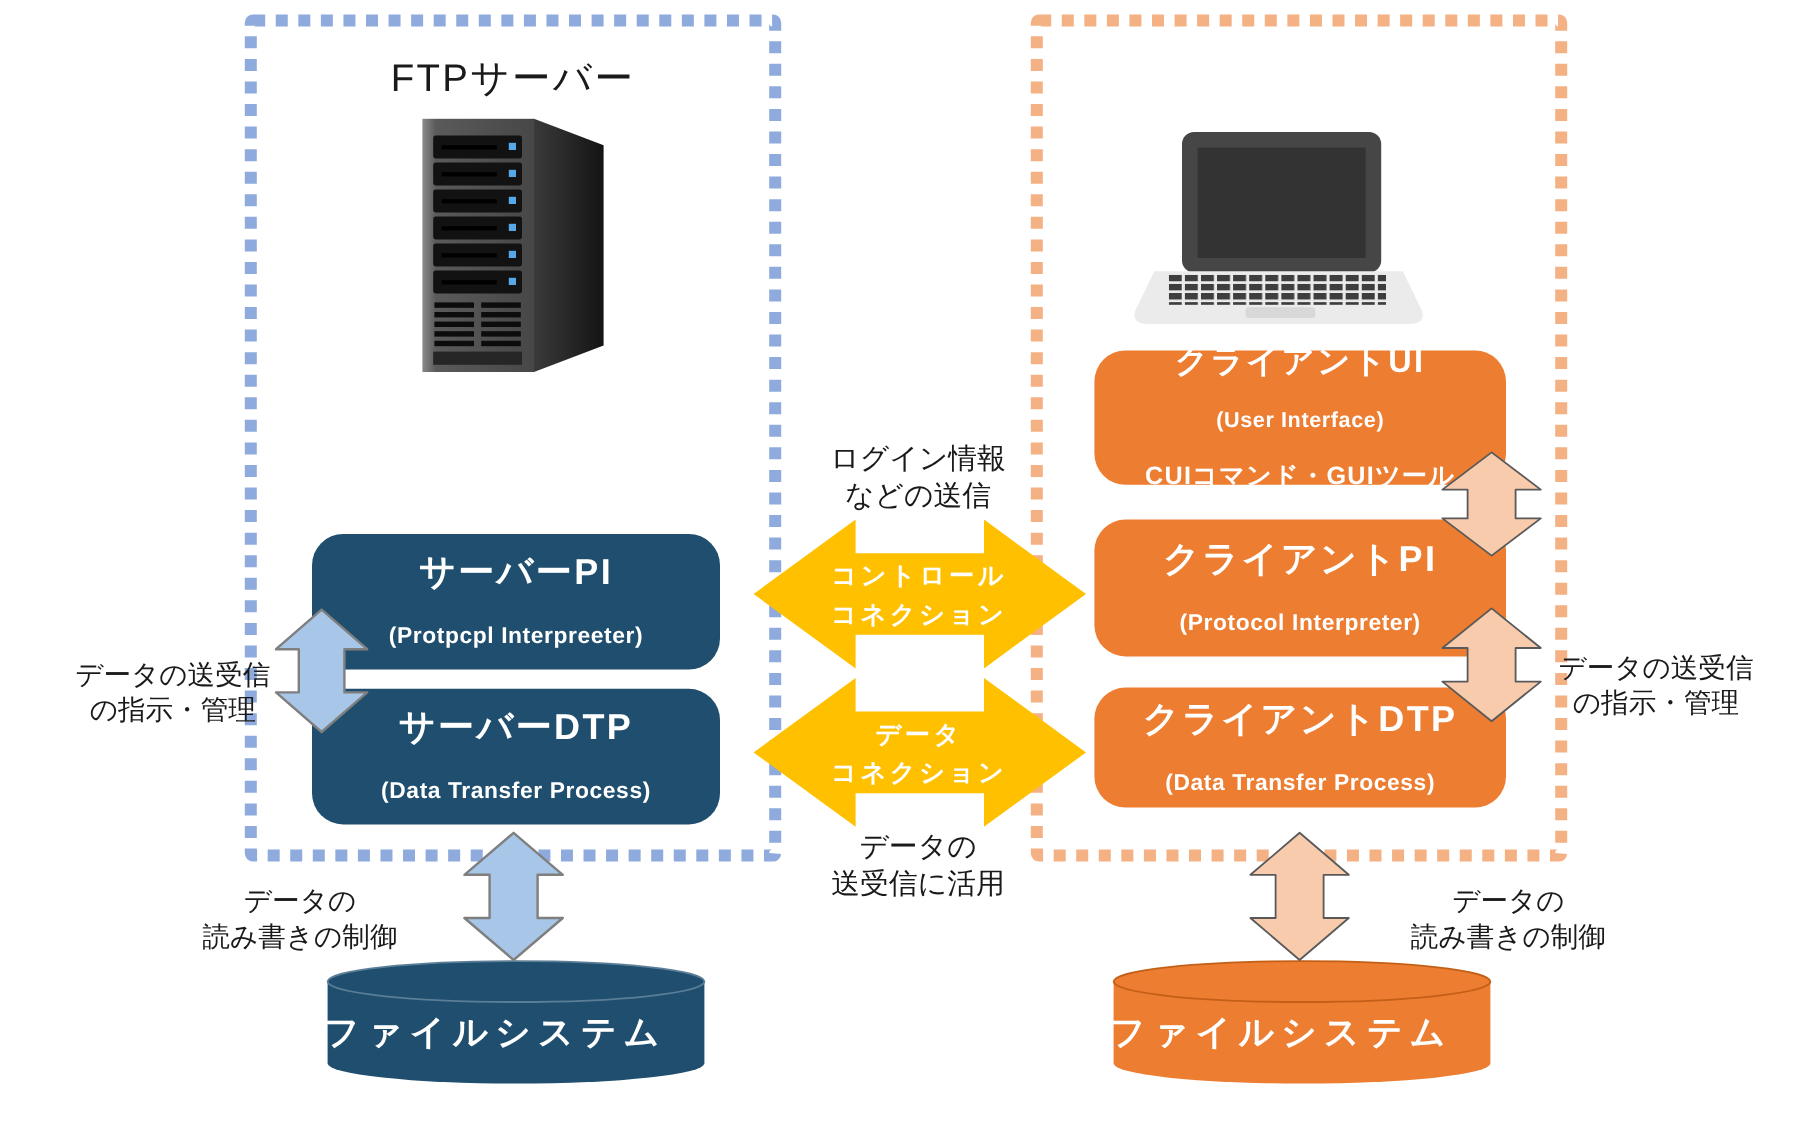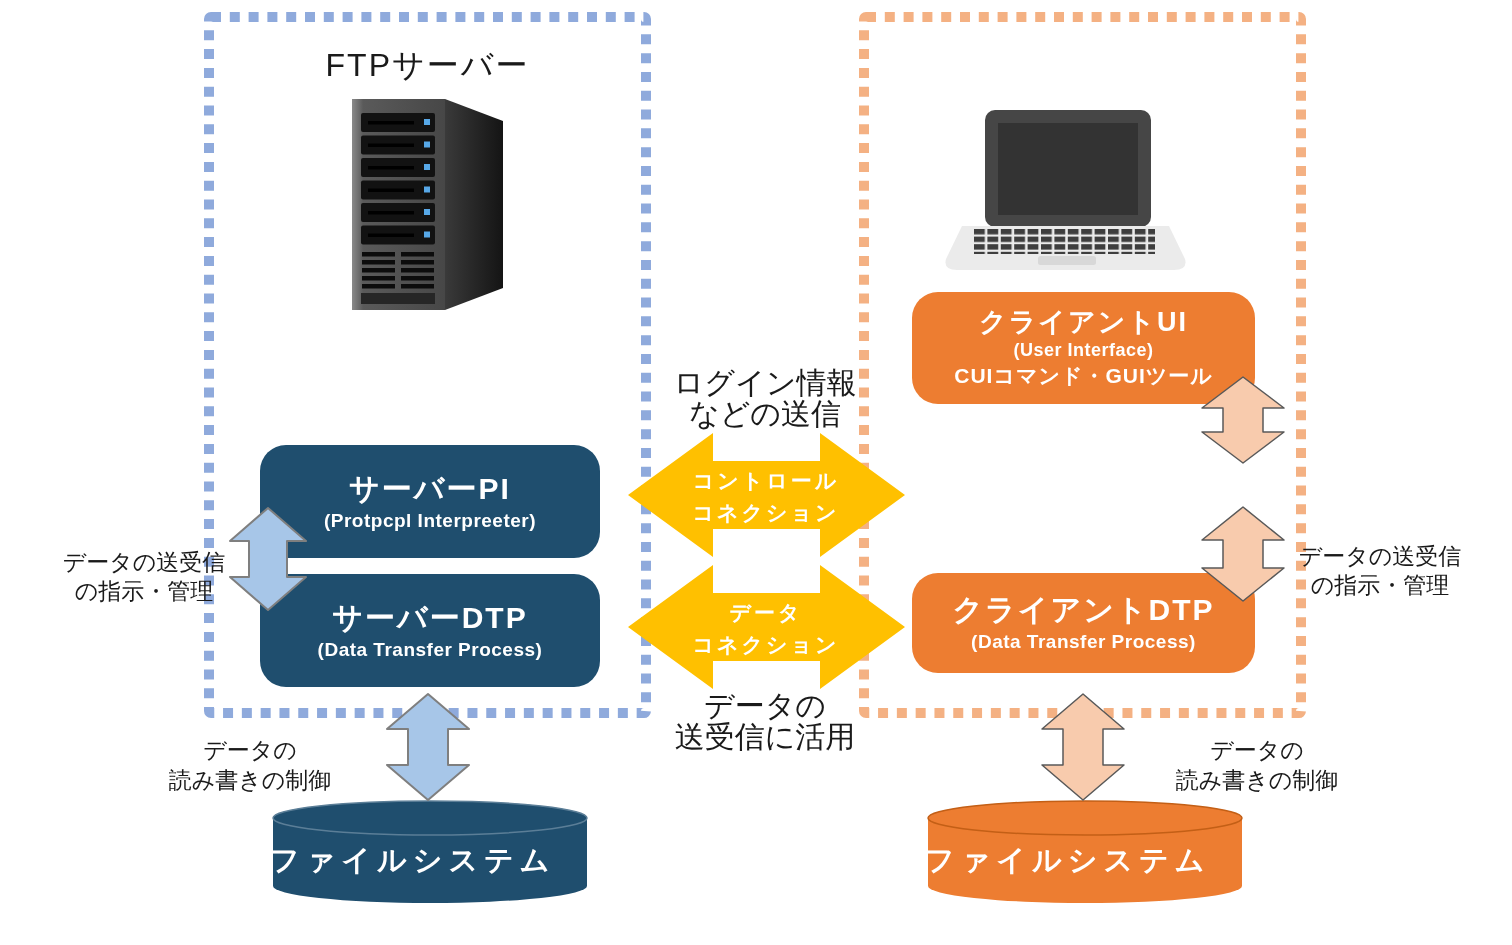--- a/index.html
+++ b/index.html
@@ -15,28 +15,28 @@
   .dash-client{fill:none;stroke:var(--client-border);stroke-width:10;stroke-dasharray:10 8.8;}
   .arrow-yellow{fill:var(--connection-arrow);stroke:none;}
   .arrow-blue{fill:var(--server-arrow-fill);stroke:var(--server-arrow-outline);stroke-width:2;stroke-linejoin:round;}
   .arrow-peach{fill:var(--client-arrow-fill);stroke:var(--client-arrow-outline);stroke-width:1.5;stroke-linejoin:round;}
   .cyl-server{fill:var(--server-box);}
   .cyl-server-top{fill:var(--server-box);stroke:#5B7E97;stroke-width:1.5;}
   .cyl-client{fill:var(--client-box);}
   .cyl-client-top{fill:var(--client-box);stroke:#C35F16;stroke-width:1.5;}
   .abs{position:absolute;}
   .panel-title{width:437px;text-align:center;font-size:32px;font-weight:500;letter-spacing:2px;}
-  .box{border-radius:26px;color:var(--box-text);display:flex;flex-direction:column;align-items:center;justify-content:center;text-align:center;}
+  .box{border-radius:26px;color:var(--box-text);display:flex;flex-direction:column;align-items:center;justify-content:center;text-align:center;gap:21px;}
   .box.server{background:var(--server-box);}
   .box.client{background:var(--client-box);}
   .box-title{font-size:30px;font-weight:bold;letter-spacing:2px;line-height:38px;display:block;}
   .box-sub{font-size:19px;font-weight:bold;letter-spacing:0.5px;line-height:26px;display:block;}
   .box-title.sm{font-size:27px;line-height:33px;}
   .box-sub2{font-size:21px;font-weight:bold;letter-spacing:1px;line-height:28px;display:block;}
-  .note{text-align:center;font-size:30px;line-height:31px;}
+  .note{text-align:center;font-size:24px;line-height:31px;}
   .note span{display:block;}
   .side-label{text-align:center;font-size:23px;line-height:29px;margin-top:11px;}
   .side-label span{display:block;}
   .fs-note{text-align:center;font-size:23px;line-height:30px;}
   .fs-note span{display:block;}
   .conn-label{width:206px;text-align:center;color:var(--box-text);font-size:21px;font-weight:bold;letter-spacing:3px;line-height:32px;}
   .conn-label span{display:block;}
   .cyl-label{width:320px;text-align:left;color:var(--box-text);font-size:29px;font-weight:600;letter-spacing:6px;}
 </style>
 </head>
@@ -127,20 +127,24 @@
   </div>
   <div class="abs box server" style="left:260px;top:574px;width:340px;height:113px;">
     <span class="box-title">サーバーDTP</span>
     <span class="box-sub">(Data Transfer Process)</span>
   </div>
   <div class="abs box client" style="left:912px;top:292px;width:343px;height:112px;">
     <span class="box-title sm">クライアントUI</span>
     <span class="box-sub" style="font-size:18px;line-height:23px;">(User Interface)</span>
     <span class="box-sub2">CUIコマンド・GUIツール</span>
   </div>
+  <div class="abs box client" style="left:912px;top:433px;width:343px;height:114px;">
+    <span class="box-title">クライアントPI</span>
+    <span class="box-sub">(Protocol Interpreter)</span>
+  </div>
   <div class="abs box client" style="left:912px;top:573px;width:343px;height:100px;">
     <span class="box-title">クライアントDTP</span>
     <span class="box-sub">(Data Transfer Process)</span>
   </div>
 
   <svg class="layer" viewBox="0 0 1512 945">
     <polygon class="arrow-yellow" points="628,495 713,433 713,461 820,461 820,433 905,495 820,557 820,529 713,529 713,557"></polygon>
     <polygon class="arrow-yellow" points="628,627 713,565 713,593 820,593 820,565 905,627 820,689 820,661 713,661 713,689"></polygon>
     <polygon class="arrow-blue" points="268,508 306,541 287,541 287,577 306,577 268,610 230,577 249,577 249,541 230,541"></polygon>
     <polygon class="arrow-blue" points="428,694 469,729 448,729 448,765 469,765 428,800 387,765 408,765 408,729 387,729"></polygon>

